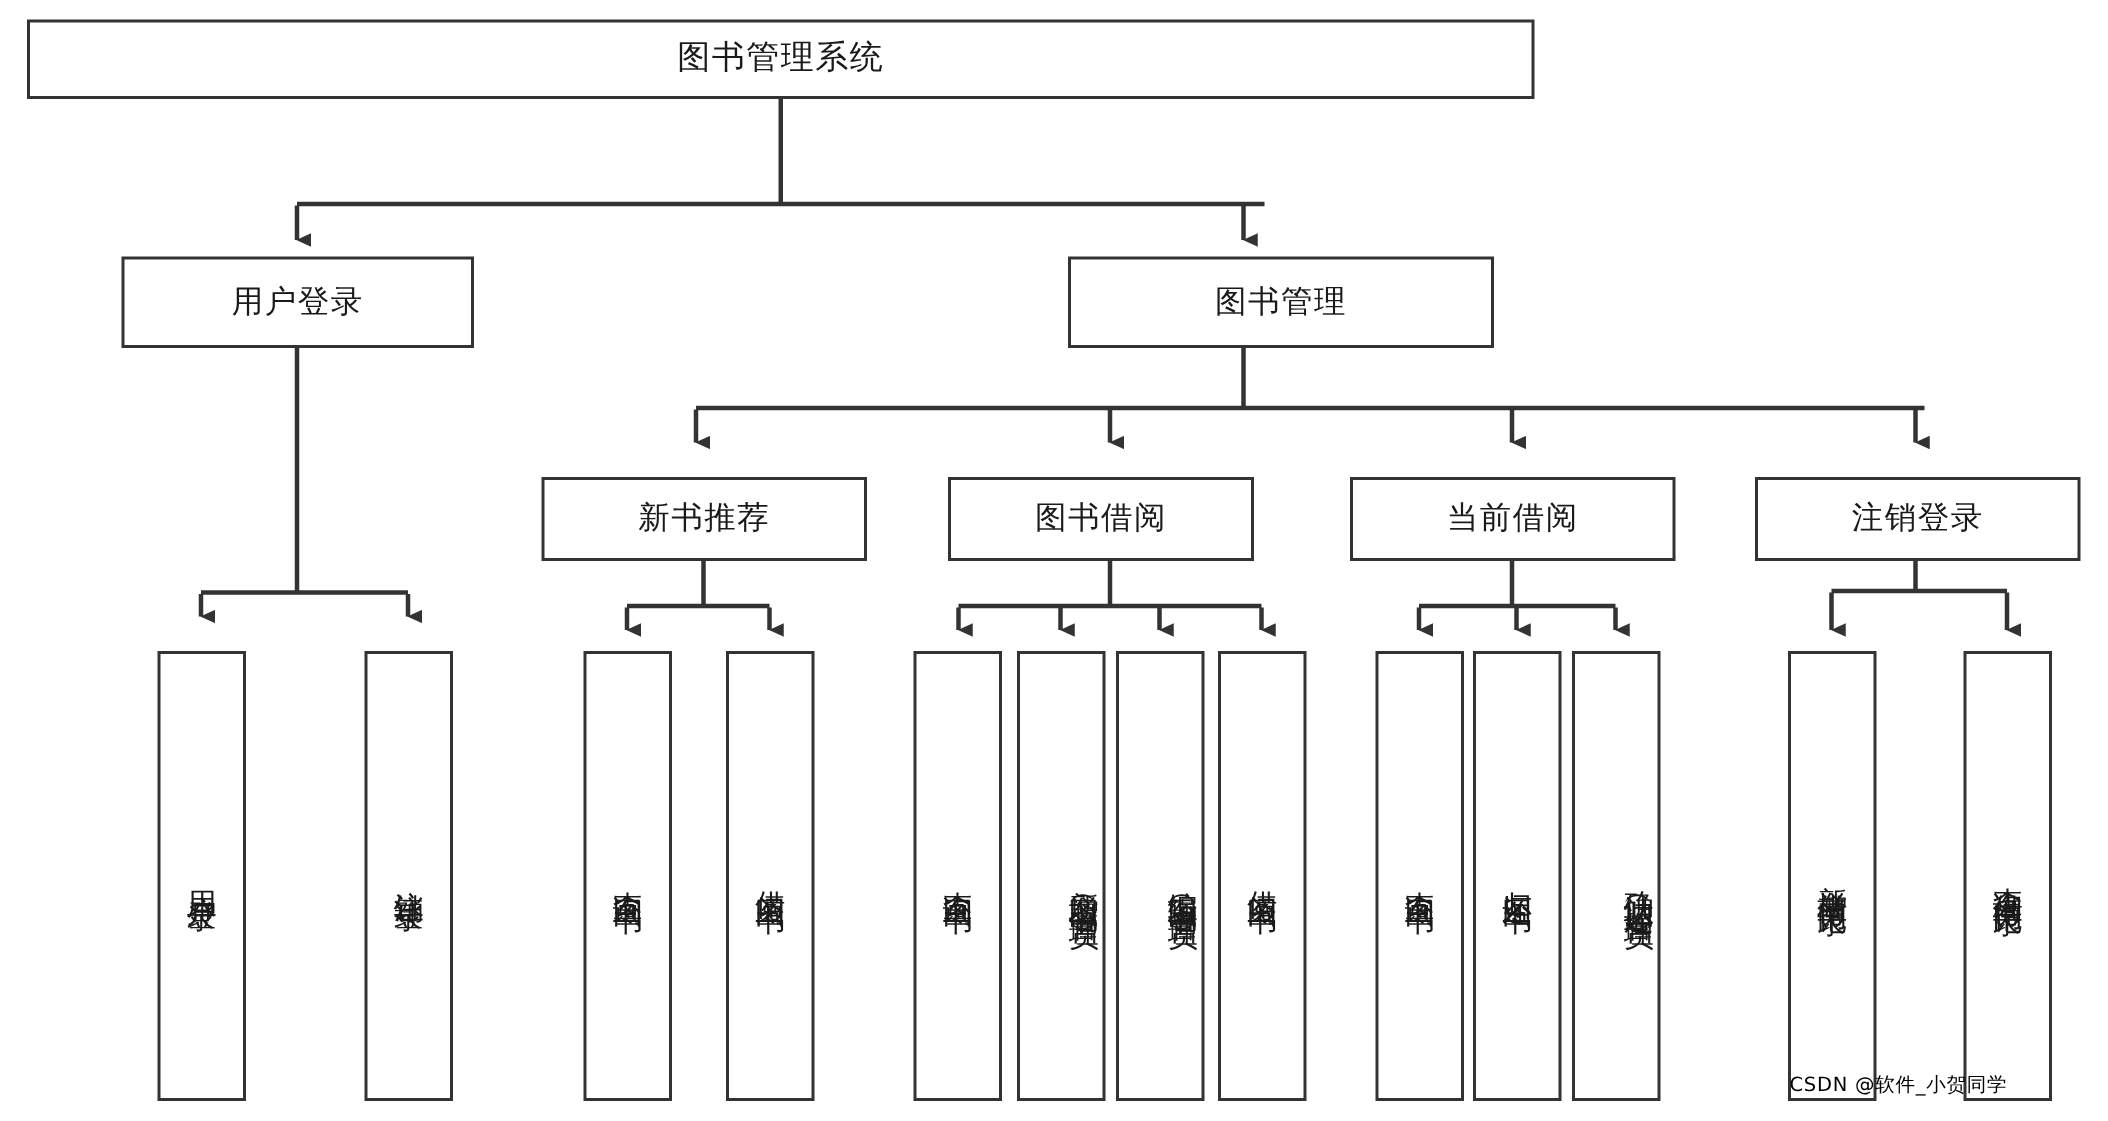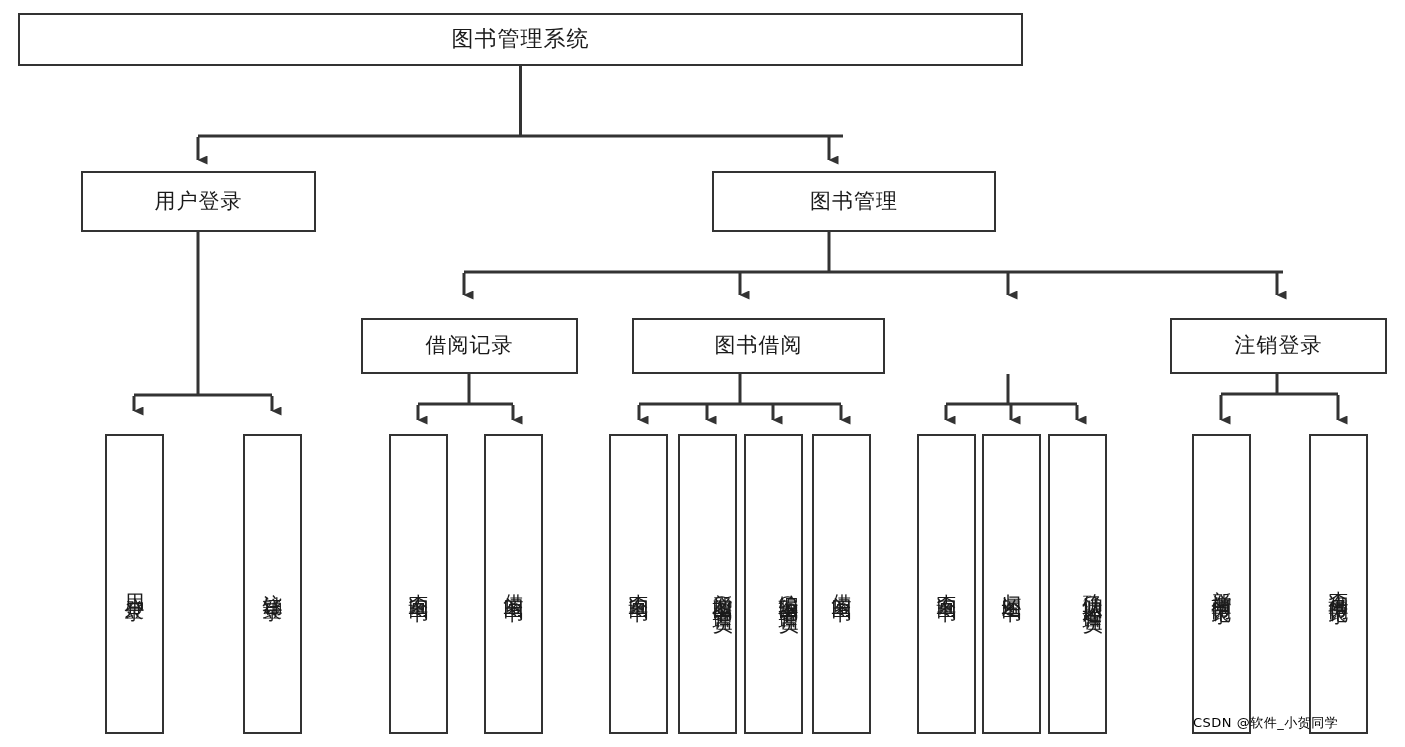--- a/index.html
+++ b/index.html
@@ -128,24 +128,27 @@
   </div>
 
   <div class="node node-horizontal" style="left:81px; top:171px; width:235px; height:61px;">
     <span>用户登录</span>
   </div>
   <div class="node node-horizontal" style="left:712px; top:171px; width:284px; height:61px;">
     <span>图书管理</span>
   </div>
 
   <div class="node node-horizontal" style="left:361px; top:318px; width:217px; height:56px;">
-    <span>借阅记录</span>
+    <span>新书推荐</span>
   </div>
-  <div class="node node-horizontal" style="left:632px; top:318px; width:253px; height:56px;">
+  <div class="node node-horizontal" style="left:632px; top:318px; width:204px; height:56px;">
     <span>图书借阅</span>
+  </div>
+  <div class="node node-horizontal" style="left:900px; top:318px; width:217px; height:56px;">
+    <span>当前借阅</span>
   </div>
   <div class="node node-horizontal" style="left:1170px; top:318px; width:217px; height:56px;">
     <span>注销登录</span>
   </div>
 
   <div class="node node-vertical short" style="left:105px; top:434px; width:59px; height:300px;">
     <span>用户登录</span>
   </div>
   <div class="node node-vertical short" style="left:243px; top:434px; width:59px; height:300px;">
     <span>注销登录</span>

